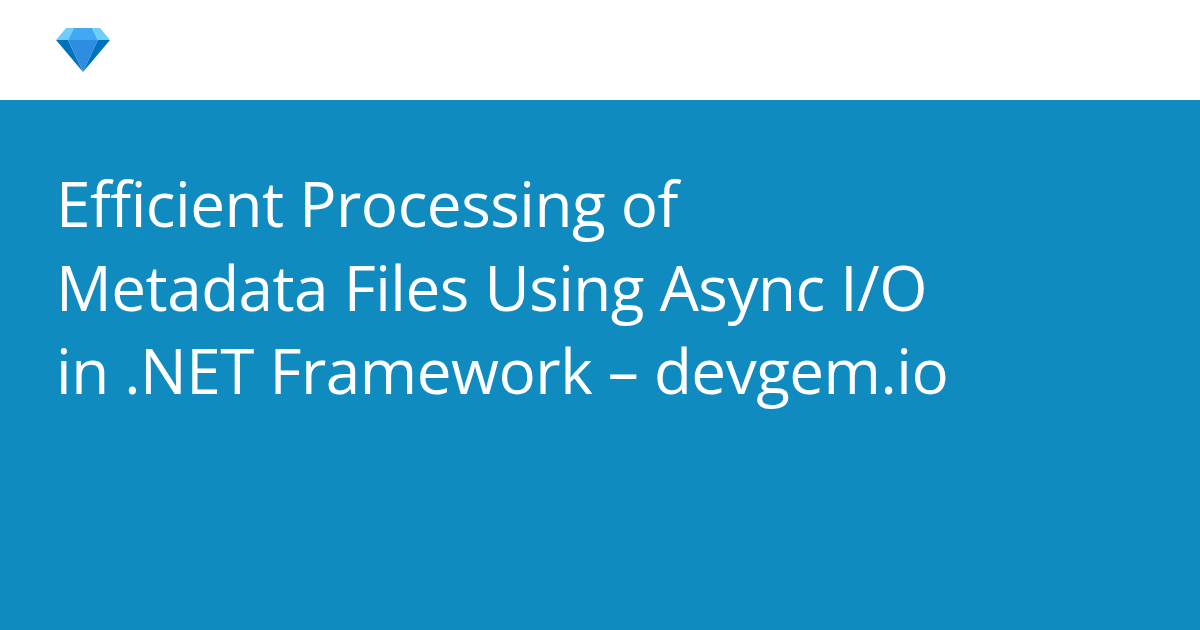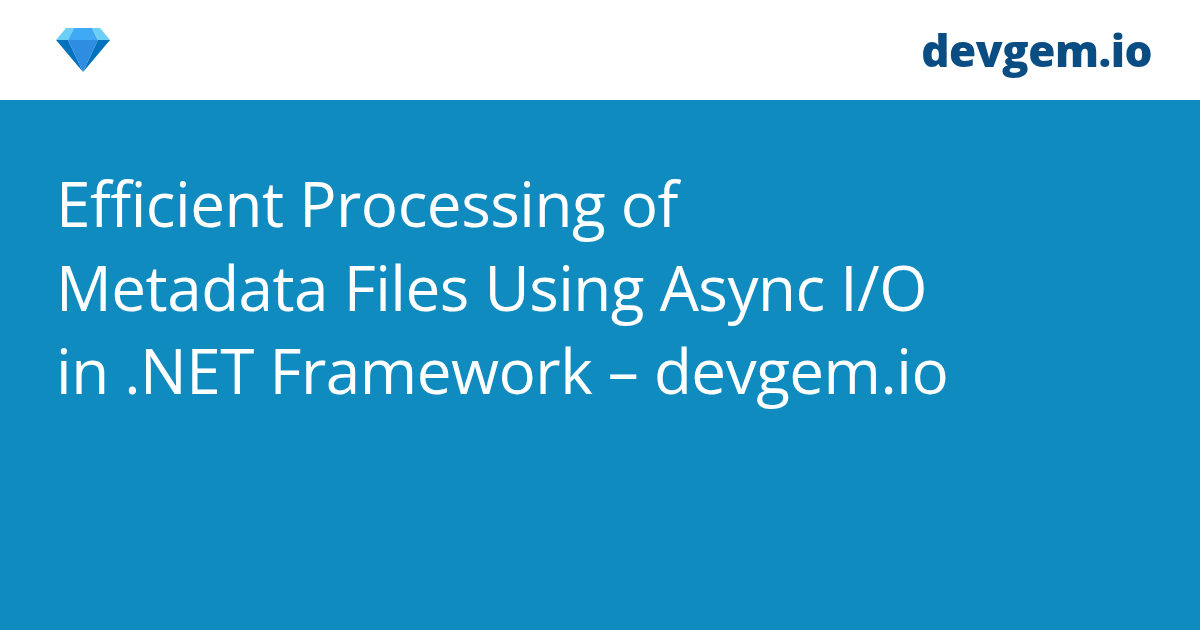--- a/index.html
+++ b/index.html
@@ -60,18 +60,17 @@
   <div class="logo-icon">
     <svg width="54" height="44" viewBox="0 0 54 44">
       <polygon points="10,0 18,0 12,12 0,12" fill="#6dcff6"></polygon>
       <polygon points="18,0 36,0 42,12 12,12" fill="#3fa9f5"></polygon>
       <polygon points="36,0 44,0 54,12 42,12" fill="#6dcff6"></polygon>
       <polygon points="0,12 12,12 27,44" fill="#0071bc"></polygon>
       <polygon points="12,12 42,12 27,44" fill="#2e8de1"></polygon>
       <polygon points="42,12 54,12 27,44" fill="#0071bc"></polygon>
     </svg>
   </div>
-  <div class="brand-text">devgem.io</div>
 </div>
 
 <div class="hero">
   <h1 class="hero-title">Efficient Processing of Metadata Files Using Async I/O in .NET Framework – devgem.io</h1>
 </div>
 
 </body></html>

